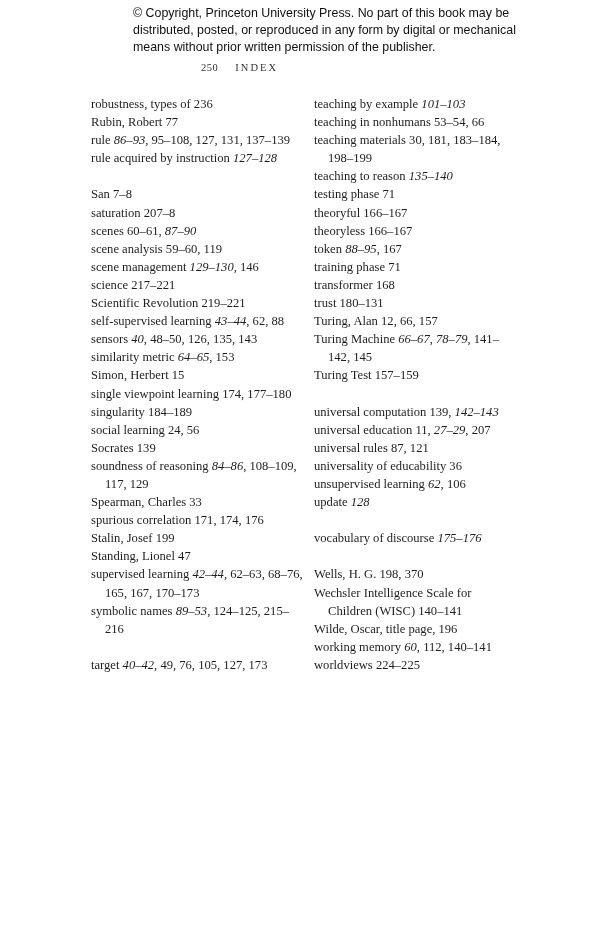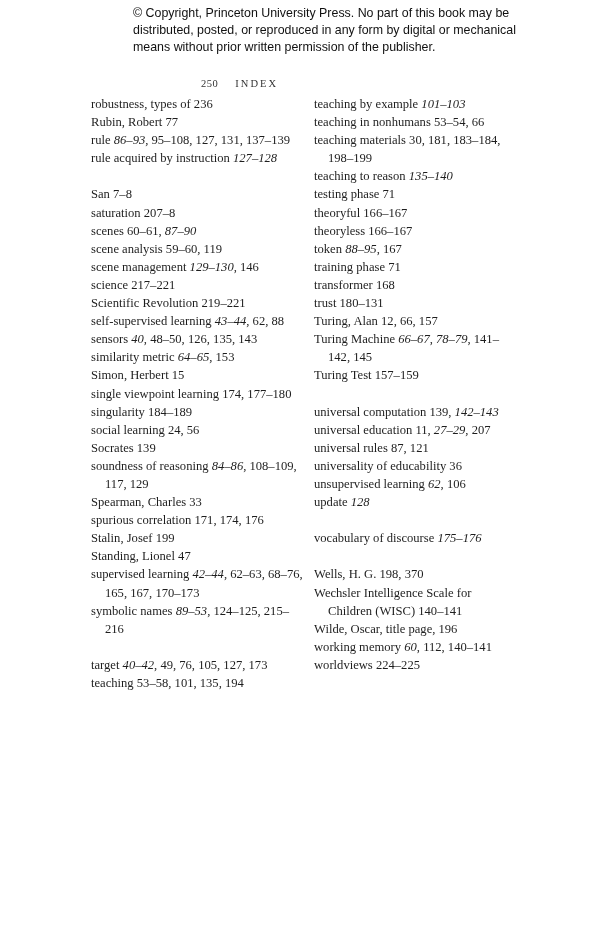--- a/index.html
+++ b/index.html
@@ -7,21 +7,21 @@
       width: 600px; height: 927px; background: #ffffff; position: relative;
       overflow: hidden; color: #1a1a1a;
     }
     .copyright {
       position: absolute; left: 112px; top: 5px; width: 390px;
       font-family: "Liberation Sans", sans-serif; font-size: 12.4px; line-height: 17px;
       color: #111;
       margin-left: 21px;
     }
     .running-head {
-      position: absolute; left: 0; width: 479px; top: 78px; text-align: center;
+      position: absolute; left: 0; width: 479px; top: 62px; text-align: center;
       font-family: "Liberation Serif", serif; font-size: 10.5px; color: #333;
       letter-spacing: 0.5px;
     }
     .running-head .pg { margin-right: 14px; }
     .running-head .title { letter-spacing: 2px; }
     .col {
       position: absolute; top: 95px;
       font-family: "Liberation Serif", serif; font-size: 12.6px; line-height: 18.1px;
       color: #1e1e1e;
     }
@@ -68,21 +68,20 @@
     <div class="entry"><span>Socrates 139</span></div>
     <div class="entry"><span>soundness of reasoning </span><i>84–86</i><span>, 108–109, 117, 129</span></div>
     <div class="entry"><span>Spearman, Charles 33</span></div>
     <div class="entry"><span>spurious correlation 171, 174, 176</span></div>
     <div class="entry"><span>Stalin, Josef 199</span></div>
     <div class="entry"><span>Standing, Lionel 47</span></div>
     <div class="entry"><span>supervised learning </span><i>42–44</i><span>, 62–63, 68–76, 165, 167, 170–173</span></div>
     <div class="entry"><span>symbolic names </span><i>89–53</i><span>, 124–125, 215–216</span></div>
     <div class="gap"></div>
     <div class="entry"><span>target </span><i>40–42</i><span>, 49, 76, 105, 127, 173</span></div>
-    <div class="entry"><span>teaching 53–58, 101, 135, 194</span></div>
   </div>
 <div class="col col-right">
     <div class="entry"><span>teaching by example </span><i>101–103</i></div>
     <div class="entry"><span>teaching in nonhumans 53–54, 66</span></div>
     <div class="entry"><span>teaching materials 30, 181, 183–184, 198–199</span></div>
     <div class="entry"><span>teaching to reason </span><i>135–140</i></div>
     <div class="entry"><span>testing phase 71</span></div>
     <div class="entry"><span>theoryful 166–167</span></div>
     <div class="entry"><span>theoryless 166–167</span></div>
     <div class="entry"><span>token </span><i>88–95</i><span>, 167</span></div>

